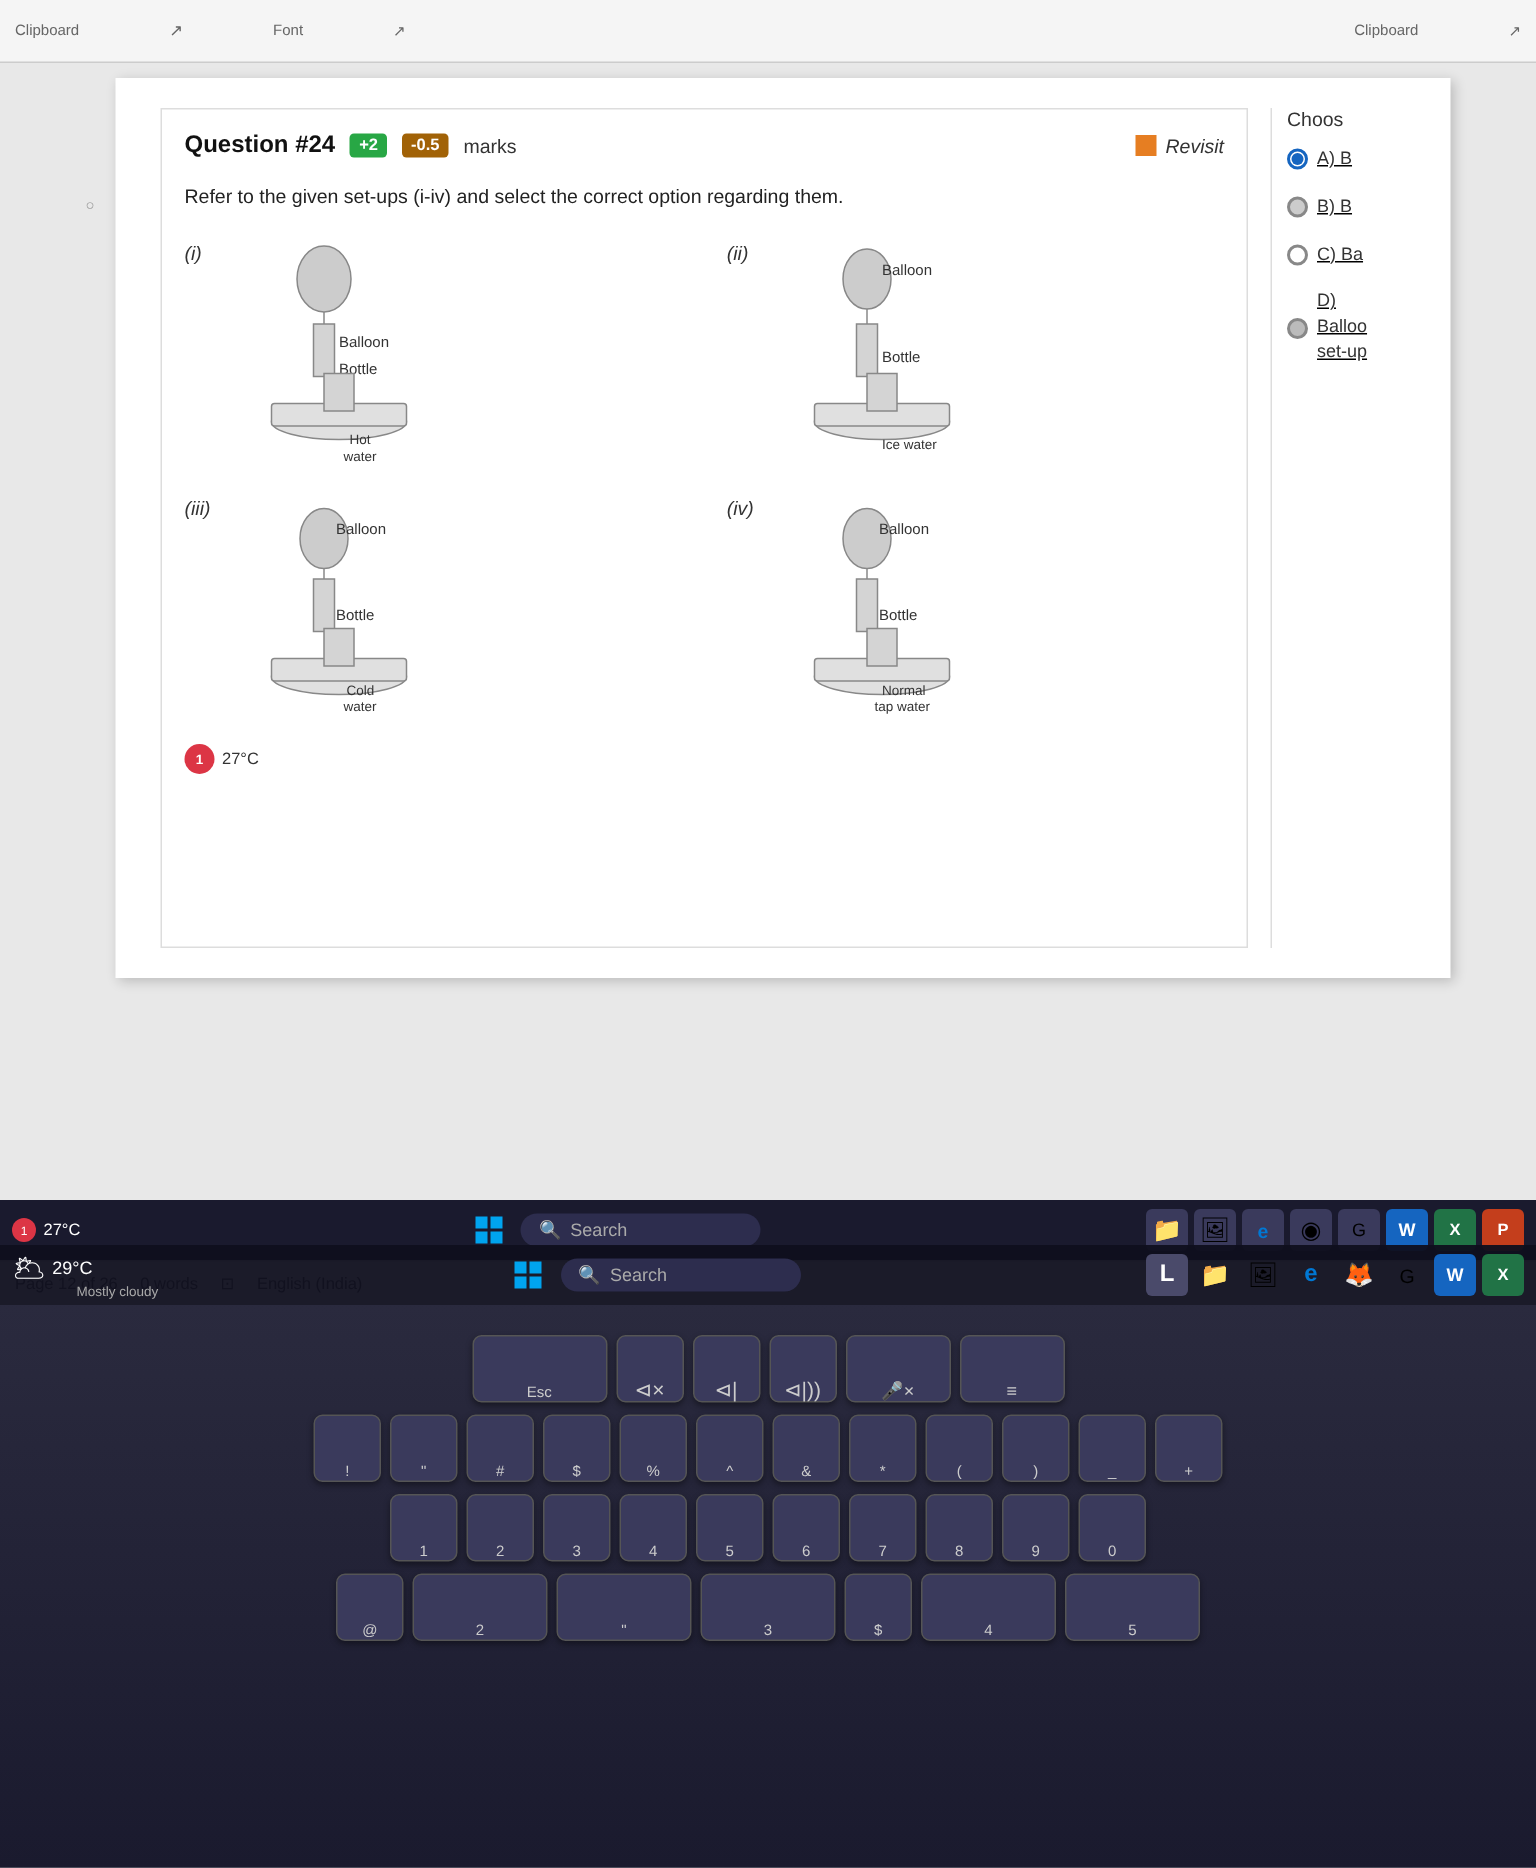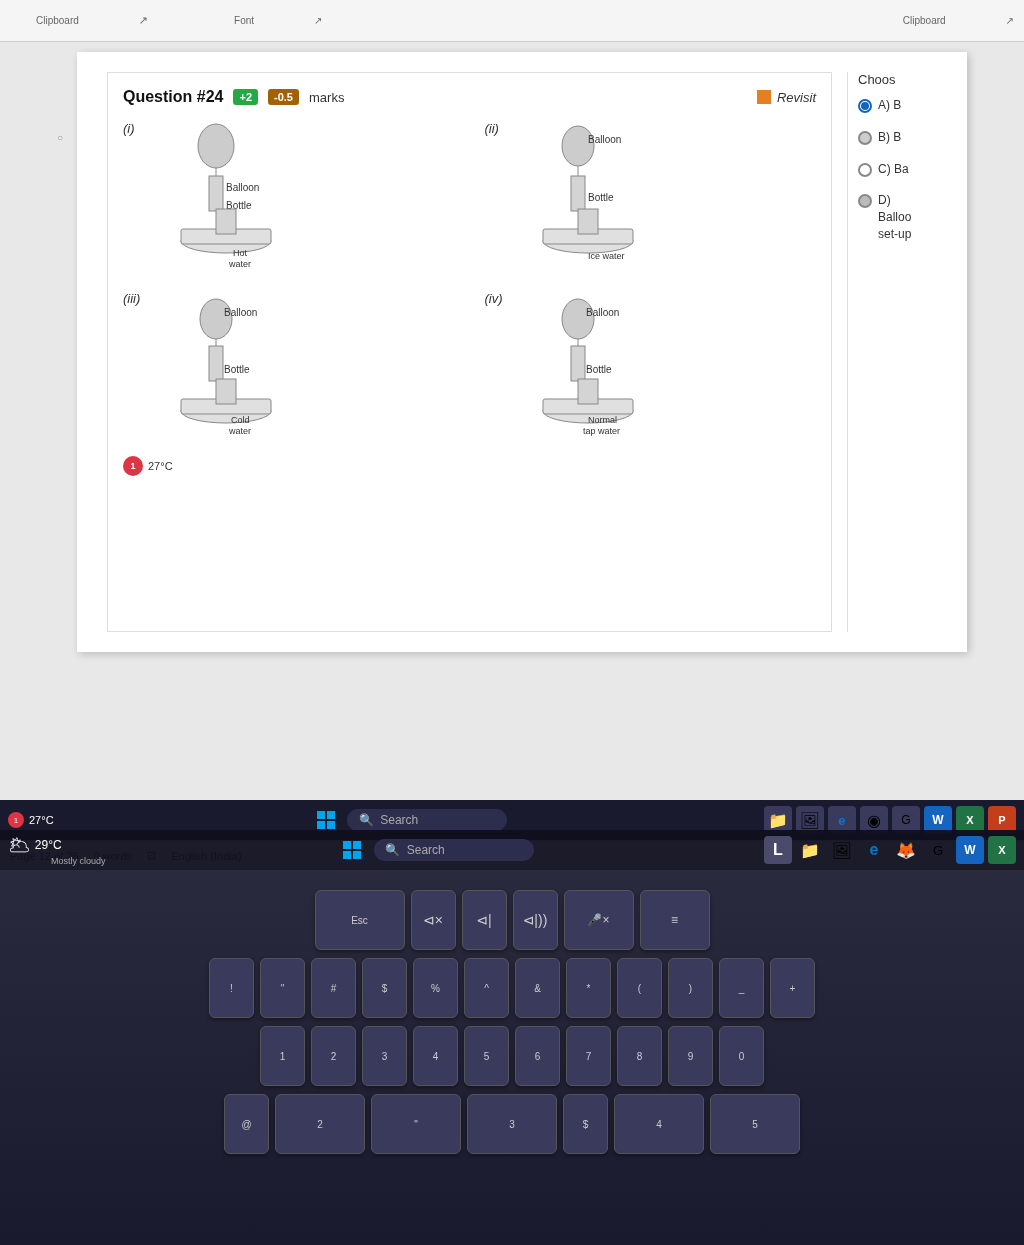--- a/index.html
+++ b/index.html
@@ -31,21 +31,20 @@
       align-items: center;
       padding: 0 10px;
       gap: 60px;
     }
     .ribbon-group {
       display: flex;
       flex-direction: column;
       align-items: center;
       font-size: 11px;
       color: #444;
-      margin-left: 26px;
     }
     .ribbon-group-label {
       font-size: 10px;
       color: #666;
     }
 
     
     .doc-area {
       background: #e8e8e8;
       padding: 10px;
@@ -156,23 +155,24 @@
 
     
     .options-area {
       width: 90px;
       border-left: 1px solid #ddd;
       padding-left: 10px;
     }
 
     .option-item {
       display: flex;
-      align-items: flex-start;
+      align-items: center;
       gap: 6px;
       margin-bottom: 15px;
+      text-decoration: underline;
     }
 
     .radio-btn {
       width: 14px;
       height: 14px;
       border-radius: 50%;
       border: 2px solid #888;
       margin-top: 2px;
       flex-shrink: 0;
       display: flex;
@@ -307,23 +307,23 @@
       align-items: center;
     }
 
     .key {
       background: #3a3a5c;
       border: 1px solid #555;
       border-radius: 6px;
       color: #ccc;
       font-size: 10px;
       display: flex;
-      align-items: center;
+      align-items: flex-end;
       justify-content: center;
-      height: 60px;
+      height: 45px;
       min-width: 45px;
       padding: 0 8px;
       box-shadow: 0 2px 4px rgba(0,0,0,0.4);
     }
 
     .key-wide { min-width: 70px; }
     .key-wider { min-width: 90px; }
 
     
     .balloon-container {
@@ -372,20 +372,21 @@
           <span class="question-title">Question #24</span>
           <span class="badge-plus">+2</span>
           <span class="badge-minus">-0.5</span>
           <span class="marks-text">marks</span>
           <div class="revisit-btn">
             <span class="revisit-square"></span>
             <span>Revisit</span>
           </div>
         </div>
 
+        <div class="question-text">Refer to the given set-ups (i-iv) and select the correct option regarding them.</div>
 
         <div class="diagrams-grid">
 
           <div class="diagram-item">
             <span class="diagram-label">(i)</span>
             <div class="balloon-container">
               <svg width="130" height="150">
 
                 <ellipse cx="55" cy="25" rx="18" ry="22" fill="#ccc" stroke="#888" stroke-width="1"></ellipse>
                 <line x1="55" y1="47" x2="55" y2="55" stroke="#888" stroke-width="1"></line>

